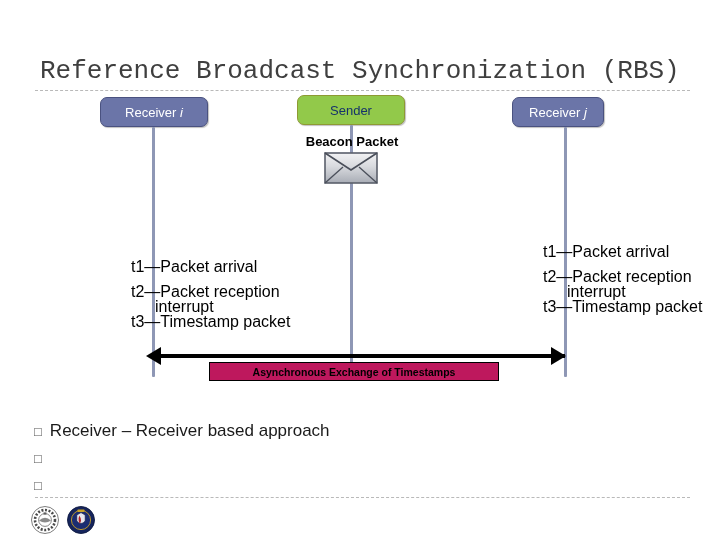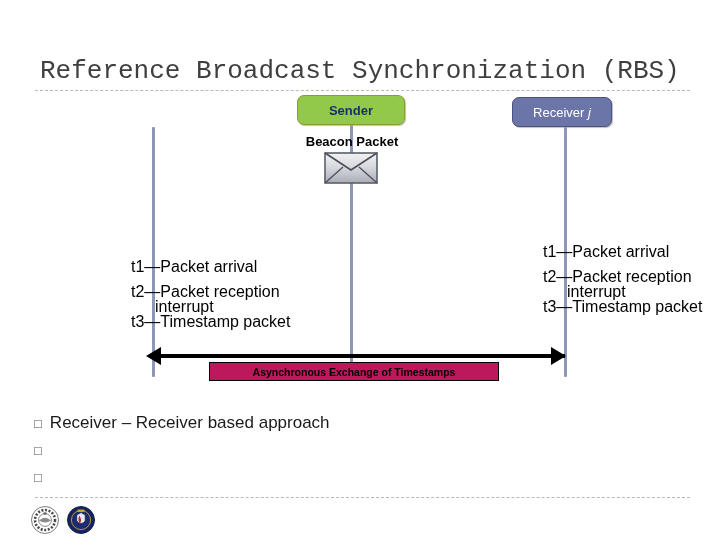--- a/index.html
+++ b/index.html
@@ -32,25 +32,25 @@
     font-size:13px;font-weight:400;box-sizing:border-box;
   }
   .node .lbl{white-space:nowrap;}
   .node .em{font-style:italic;}
   .node-recv{
     background:#6b75a8;border:1.5px solid #4a5280;color:#ffffff;
     box-shadow:1px 1px 1px rgba(0,0,0,.25);
   }
   .node-send{
     background:#92c94a;border:1.5px solid #8e9a33;color:#16316b;
-    box-shadow:1px 1px 1px rgba(0,0,0,.25);font-weight:700;
+    box-shadow:1px 1px 1px rgba(0,0,0,.25);font-weight:400;
   }
   #node-i{left:100px;top:97px;width:108px;}
   #node-s{left:297px;top:95px;width:108px;}
-  #node-j{left:512px;top:97px;width:100px;}
+  #node-j{left:512px;top:97px;width:92px;}
 
   
   .timeline{
     position:absolute;width:3px;background:#8e97b5;
     border-radius:1px;
   }
   #tl-i{left:152px;top:127px;height:250px;}
   #tl-s{left:350px;top:125px;height:240px;}
   #tl-j{left:564px;top:127px;height:250px;}
 
@@ -104,37 +104,40 @@
 
   
   .bullets{position:absolute;left:34px;top:409px;width:640px;}
   .bullet{
     display:flex;align-items:baseline;
     font-size:17px;color:#1a1a1a;line-height:27px;
   }
   .bullet .marker{
     font-size:13px;color:#555;margin-right:8px;line-height:27px;
   }
-  .bullet .btext{white-space:nowrap;}
+  .bullet .btext{white-space:nowrap;margin-top:8px;}
 
   
   .logo{position:absolute;top:505px;width:30px;height:30px;border-radius:50%;}
   #logo-1{left:30px;}
   #logo-2{left:66px;}
 </style>
 </head>
 <body>
 
 <div id="slide">
 
   <div class="title">Reference Broadcast Synchronization (RBS)</div>
 
   <div class="rule top"></div>
   <div class="rule bottom"></div>
 
+  <div id="node-i" class="node node-recv">
+    <span class="lbl"><span>Receiver </span><span class="em">i</span></span>
+  </div>
   <div id="node-s" class="node node-send">
     <span class="lbl"><span>Sender</span><span class="em"></span></span>
   </div>
   <div id="node-j" class="node node-recv">
     <span class="lbl"><span>Receiver </span><span class="em">j</span></span>
   </div>
 
   <div id="tl-i" class="timeline"></div>
   <div id="tl-s" class="timeline"></div>
   <div id="tl-j" class="timeline"></div>

